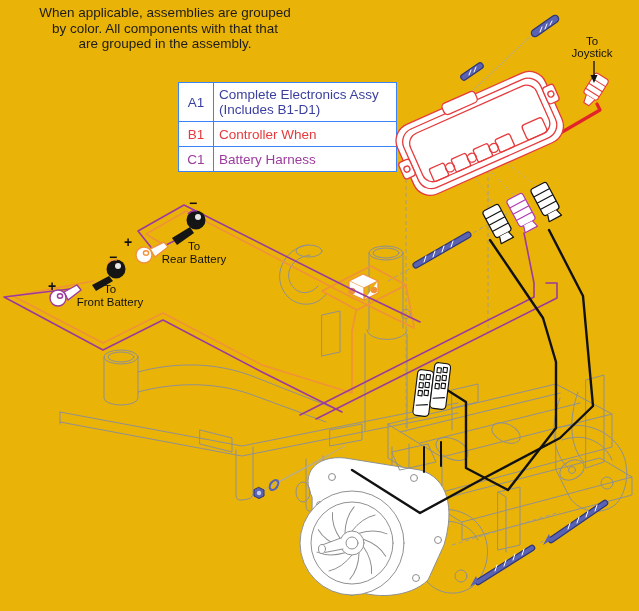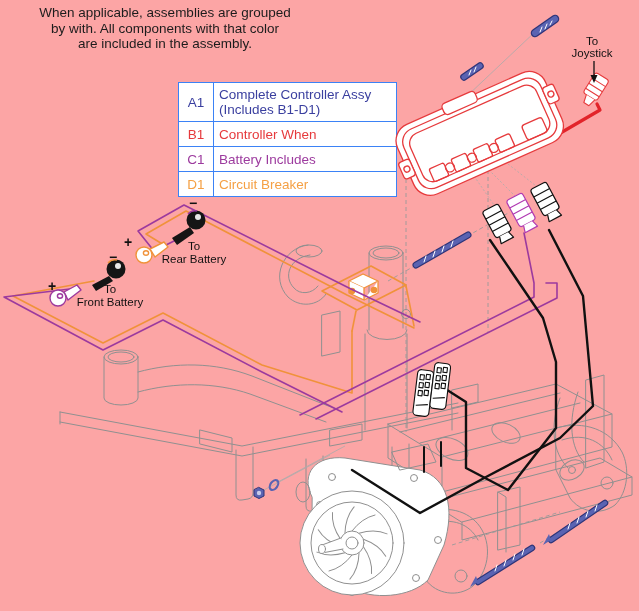--- a/index.html
+++ b/index.html
@@ -1,16 +1,16 @@
 <!DOCTYPE html>
 <html><head>
 <meta charset="utf-8">
 <style>
   html,body{margin:0;padding:0;background:#fff;}
-  .stage{position:relative;width:639px;height:611px;background:#fca5a5;overflow:hidden;
+  .stage{position:relative;width:639px;height:611px;background:#eab308;overflow:hidden;
          font-family:"Liberation Sans", sans-serif;}
   .note{position:absolute;left:6px;top:5px;width:318px;text-align:center;
         font-size:13.5px;line-height:15.5px;color:#1c1c1c;}
   table.legend{position:absolute;left:178px;top:82px;border-collapse:collapse;
         font-size:13.5px;line-height:15px;}
   table.legend td{border:1px solid #3b82f6;background:#fff;}
   td.code{width:32px;text-align:center;font-weight:normal;}
   td.lbl{width:172px;padding:2px 5px;}
   tr.r-a1 td{height:34px;color:#3a3f9f;}
   tr.r-b1 td{height:20px;color:#e63a3c;margin-top:26px;}
@@ -20,41 +20,37 @@
   .diagram-text{font-family:"Liberation Sans",sans-serif;font-size:11.5px;fill:#111;}
   .sign{font-family:"Liberation Sans",sans-serif;font-size:14px;font-weight:bold;fill:#111;}
 </style>
 </head>
 <body>
 
 <div class="stage">
 
   <div class="note">
     <div>When applicable, assemblies are grouped</div>
-    <div>by with. All components with that color</div>
-    <div>are included in the assembly.</div>
+    <div>by color. All components with that that</div>
+    <div>are grouped in the assembly.</div>
   </div>
 
   <table class="legend">
     <tbody>
         <tr class="r-a1">
       <td class="code">A1</td>
-      <td class="lbl">Complete Controller Assy (Includes B1-D1)</td>
+      <td class="lbl">Complete Electronics Assy (Includes B1-D1)</td>
     </tr>
     <tr class="r-b1">
       <td class="code">B1</td>
       <td class="lbl">Controller When</td>
     </tr>
     <tr class="r-c1">
       <td class="code">C1</td>
-      <td class="lbl">Battery Includes</td>
-    </tr>
-    <tr class="r-d1">
-      <td class="code">D1</td>
-      <td class="lbl">Circuit Breaker</td>
+      <td class="lbl">Battery Harness</td>
     </tr>
   </tbody>
     </table>
 
   <svg width="639" height="611" viewBox="0 0 639 611">
 
     <g stroke="#909090" fill="none" stroke-width="1" stroke-linejoin="round" stroke-linecap="round">
 
       <ellipse cx="121" cy="357" rx="17" ry="7"></ellipse>
       <ellipse cx="121" cy="357" rx="13" ry="5"></ellipse>

